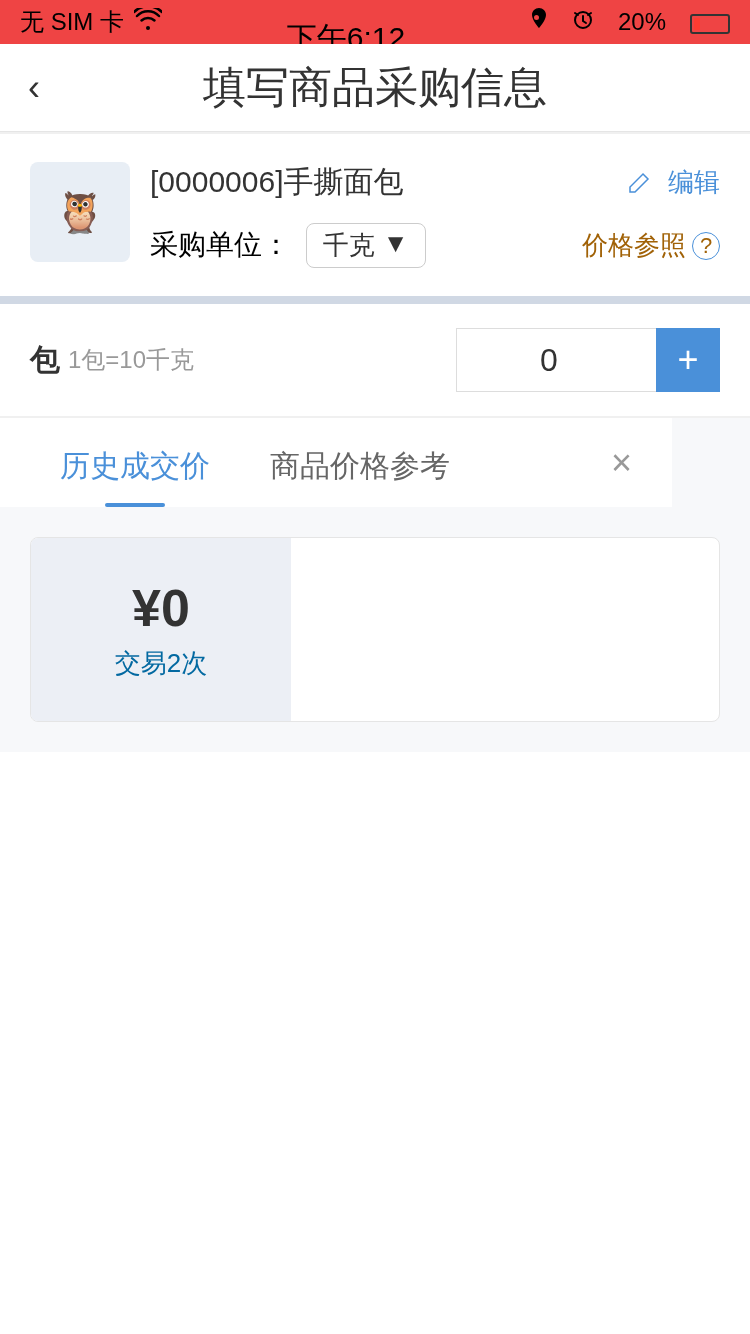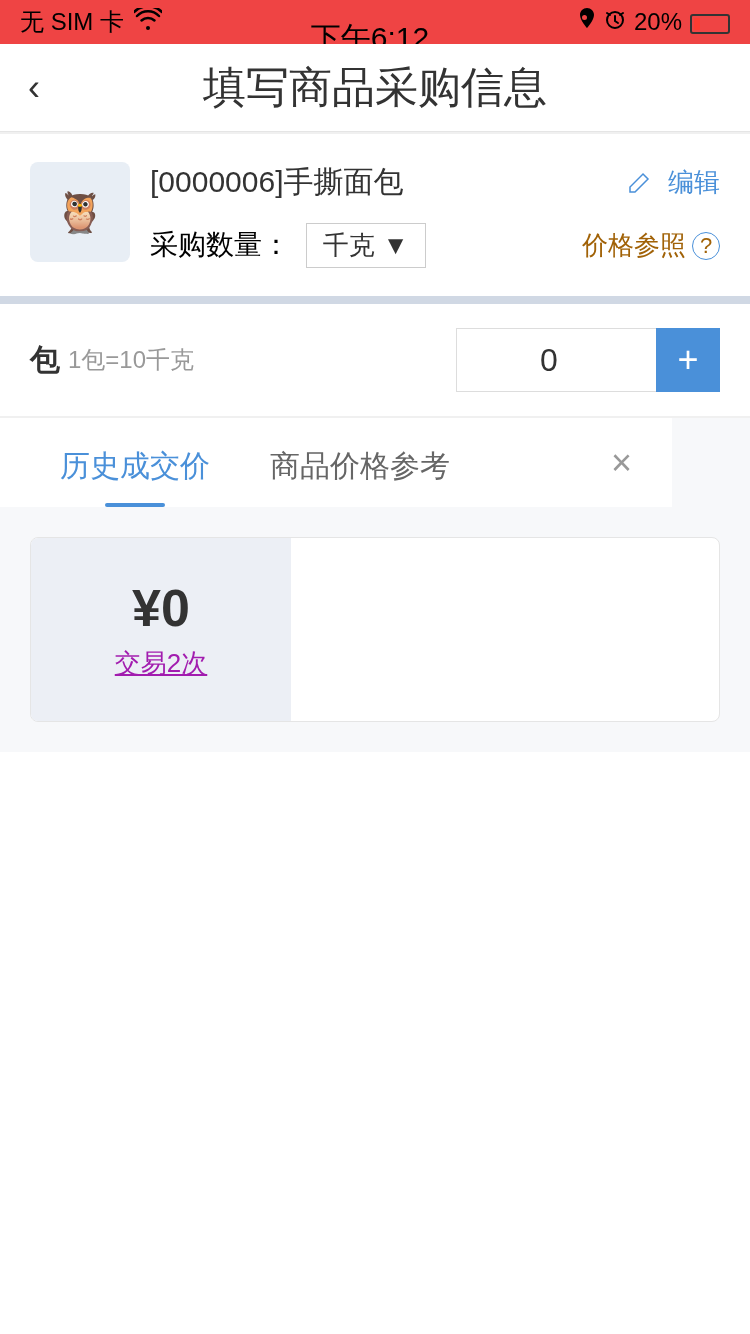--- a/index.html
+++ b/index.html
@@ -31,21 +31,21 @@
       font-size: 24px;
     }
     .status-center {
       font-size: 30px;
       font-weight: 500;
       margin-top: 32px;
     }
     .status-right {
       display: flex;
       align-items: center;
-      gap: 8px;
+      gap: 24px;
       font-size: 24px;
     }
     .battery-body {
       width: 40px;
       height: 20px;
       border: 2px solid #333;
       border-radius: 3px;
       position: relative;
       display: inline-flex;
       align-items: center;
@@ -129,27 +129,27 @@
       align-items: center;
       gap: 18px;
     }
     .unit-row {
       display: flex;
       justify-content: space-between;
       align-items: center;
     }
     .unit-select {
       border: 1px solid #ccc;
-      border-radius: 0;
+      border-radius: 8px;
       padding: 4px 16px;
       font-size: 26px;
       color: #333;
       background: #fff;
       display: inline-flex;
-      align-items: center;
+      align-items: flex-start;
       gap: 8px;
       margin-left: 8px;
     }
     .price-ref {
       color: #a16207;
       font-size: 26px;
       display: flex;
       align-items: center;
       gap: 6px;
     }
@@ -277,23 +277,22 @@
       justify-content: center;
       padding: 40px 20px;
     }
     .history-price {
       font-size: 52px;
       font-weight: 600;
       color: #333;
     }
     .history-times {
       font-size: 26px;
-      color: #a21caf;
+      color: #0369a1;
       margin-top: 8px;
-      text-decoration: underline;
     }
     .history-right {
       flex: 1;
       padding: 30px 30px;
       display: flex;
       flex-direction: column;
       justify-content: center;
       gap: 16px;
     }
     .history-detail-row {
@@ -363,21 +362,21 @@
         <span class="product-name">[0000006]手撕面包</span>
         <span class="edit-link">
           <svg width="22" height="22" viewBox="0 0 22 22" fill="#4a90d9">
               <path d="M15 2l5 5L7 20H2v-5L15 2z" stroke="#4a90d9" stroke-width="1.5" fill="none"></path>
             </svg>
           <span>编辑</span>
         </span>
       </div>
       <div class="unit-row">
         <div>
-          <span>采购数量：</span>
+          <span>采购单位：</span>
           <span class="unit-select">
             <span>千克</span>
             <span>▼</span>
           </span>
         </div>
         <div class="price-ref">
           <span>价格参照</span>
           <span style="width:28px;height:28px;border-radius:50%;border:1.5px solid #4a90d9;display:inline-flex;align-items:center;justify-content:center;font-size:22px;">?</span>
         </div>
       </div>

